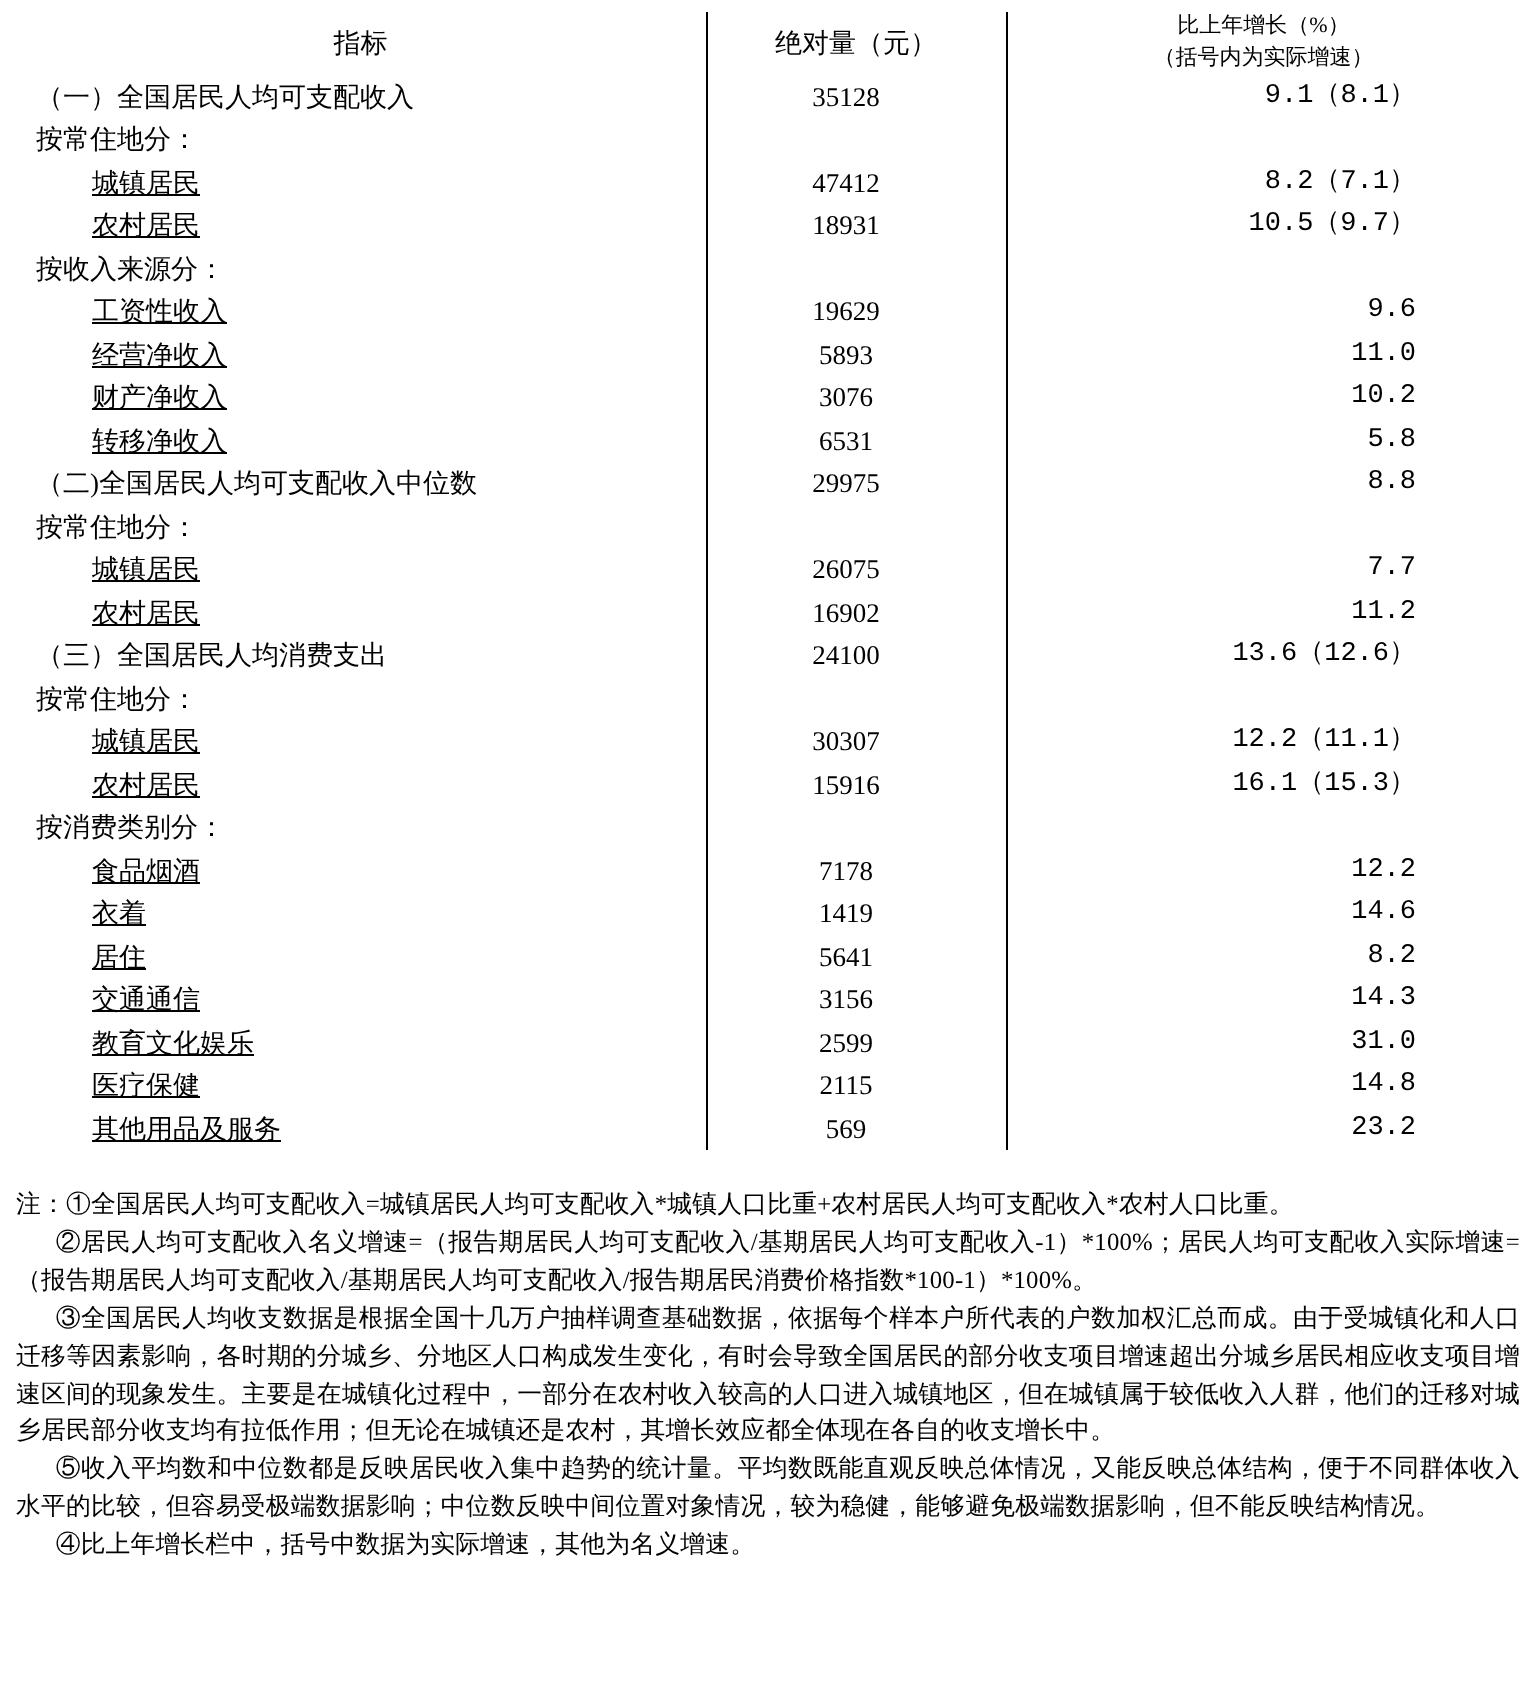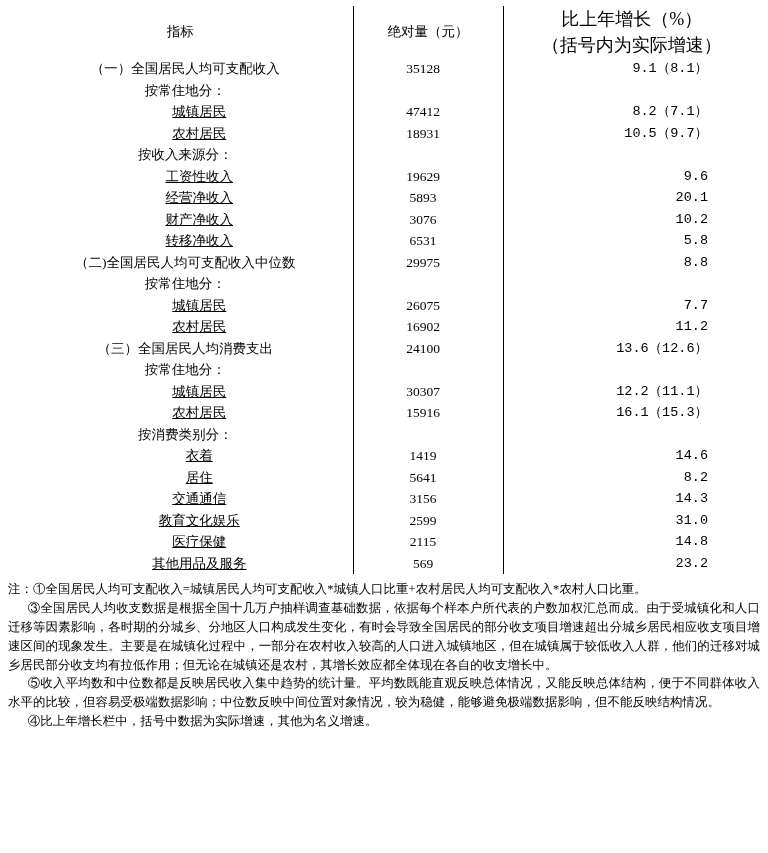--- a/index.html
+++ b/index.html
@@ -33,57 +33,56 @@
   .hdr-row td {
     border-bottom: 1.2px solid #000;
     padding: 4px 0 6px 0;
     text-align: center;
     font-size: 13.5px;
   }
   .hdr-row td.c1 { border-right: 1.2px solid #000; }
   .hdr-row td.c2 { border-right: 1.2px solid #000; }
   .hdr-sub {
     display: block;
-    font-size: 18px;
+    font-size: 11px;
     line-height: 1.45;
   }
   col.c1 { width: 345px; }
   col.c2 { width: 150px; }
   col.c3 { width: 257px; }
 
   .body-row td {
     height: 21.5px;
     font-size: 13.5px;
     line-height: 21.5px;
   }
   .body-row td.c1 {
     border-right: 1.2px solid #000;
     padding-left: 10px;
     white-space: nowrap;
-    text-align: center;
   }
   .body-row td.c2 {
     border-right: 1.2px solid #000;
     text-align: center;
     padding-right: 10px;
   }
   .body-row td.c3 {
     text-align: right;
     padding-right: 52px;
     font-family: Liberation Mono, monospace;
   }
   .last-row td {
     border-bottom: 1.2px solid #000;
     margin-top: 41px;
   }
   .ind1 { padding-left: 38px !important; text-decoration: underline; }
 
   .notes {
     width: 752px;
-    margin-top: 6px;
+    margin-top: 18px;
     font-size: 12.4px;
     line-height: 1.52;
     letter-spacing: 0.1px;
   }
   .note-line {
     text-align: justify;
     text-justify: inter-ideograph;
   }
   .note-first {
     text-indent: 0;
@@ -138,21 +137,21 @@
           <td class="c3"></td>
         </tr>
         <tr class="body-row">
           <td class="c1 ind1">工资性收入</td>
           <td class="c2">19629</td>
           <td class="c3">9.6</td>
         </tr>
         <tr class="body-row">
           <td class="c1 ind1">经营净收入</td>
           <td class="c2">5893</td>
-          <td class="c3">20.1</td>
+          <td class="c3">11.0</td>
         </tr>
         <tr class="body-row">
           <td class="c1 ind1">财产净收入</td>
           <td class="c2">3076</td>
           <td class="c3">10.2</td>
         </tr>
         <tr class="body-row">
           <td class="c1 ind1">转移净收入</td>
           <td class="c2">6531</td>
           <td class="c3">5.8</td>
@@ -194,20 +193,25 @@
         </tr>
         <tr class="body-row">
           <td class="c1 ind1">农村居民</td>
           <td class="c2">15916</td>
           <td class="c3">16.1（15.3）</td>
         </tr>
         <tr class="body-row">
           <td class="c1">按消费类别分：</td>
           <td class="c2"></td>
           <td class="c3"></td>
+        </tr>
+        <tr class="body-row">
+          <td class="c1 ind1">食品烟酒</td>
+          <td class="c2">7178</td>
+          <td class="c3">12.2</td>
         </tr>
         <tr class="body-row">
           <td class="c1 ind1">衣着</td>
           <td class="c2">1419</td>
           <td class="c3">14.6</td>
         </tr>
         <tr class="body-row">
           <td class="c1 ind1">居住</td>
           <td class="c2">5641</td>
           <td class="c3">8.2</td>
@@ -230,17 +234,18 @@
         <tr class="body-row last-row">
           <td class="c1 ind1">其他用品及服务</td>
           <td class="c2">569</td>
           <td class="c3">23.2</td>
         </tr>
       </tbody>
   </table>
 
   <div class="notes">
       <div class="note-line note-first"><span>注：</span><span>①全国居民人均可支配收入=城镇居民人均可支配收入*城镇人口比重+农村居民人均可支配收入*农村人口比重。</span></div>
+      <div class="note-line note-indent">②居民人均可支配收入名义增速=（报告期居民人均可支配收入/基期居民人均可支配收入-1）*100%；居民人均可支配收入实际增速=（报告期居民人均可支配收入/基期居民人均可支配收入/报告期居民消费价格指数*100-1）*100%。</div>
       <div class="note-line note-indent">③全国居民人均收支数据是根据全国十几万户抽样调查基础数据，依据每个样本户所代表的户数加权汇总而成。由于受城镇化和人口迁移等因素影响，各时期的分城乡、分地区人口构成发生变化，有时会导致全国居民的部分收支项目增速超出分城乡居民相应收支项目增速区间的现象发生。主要是在城镇化过程中，一部分在农村收入较高的人口进入城镇地区，但在城镇属于较低收入人群，他们的迁移对城乡居民部分收支均有拉低作用；但无论在城镇还是农村，其增长效应都全体现在各自的收支增长中。</div>
       <div class="note-line note-indent">⑤收入平均数和中位数都是反映居民收入集中趋势的统计量。平均数既能直观反映总体情况，又能反映总体结构，便于不同群体收入水平的比较，但容易受极端数据影响；中位数反映中间位置对象情况，较为稳健，能够避免极端数据影响，但不能反映结构情况。</div>
       <div class="note-line note-indent">④比上年增长栏中，括号中数据为实际增速，其他为名义增速。</div>
     </div>
 </div>
 
 </body></html>

